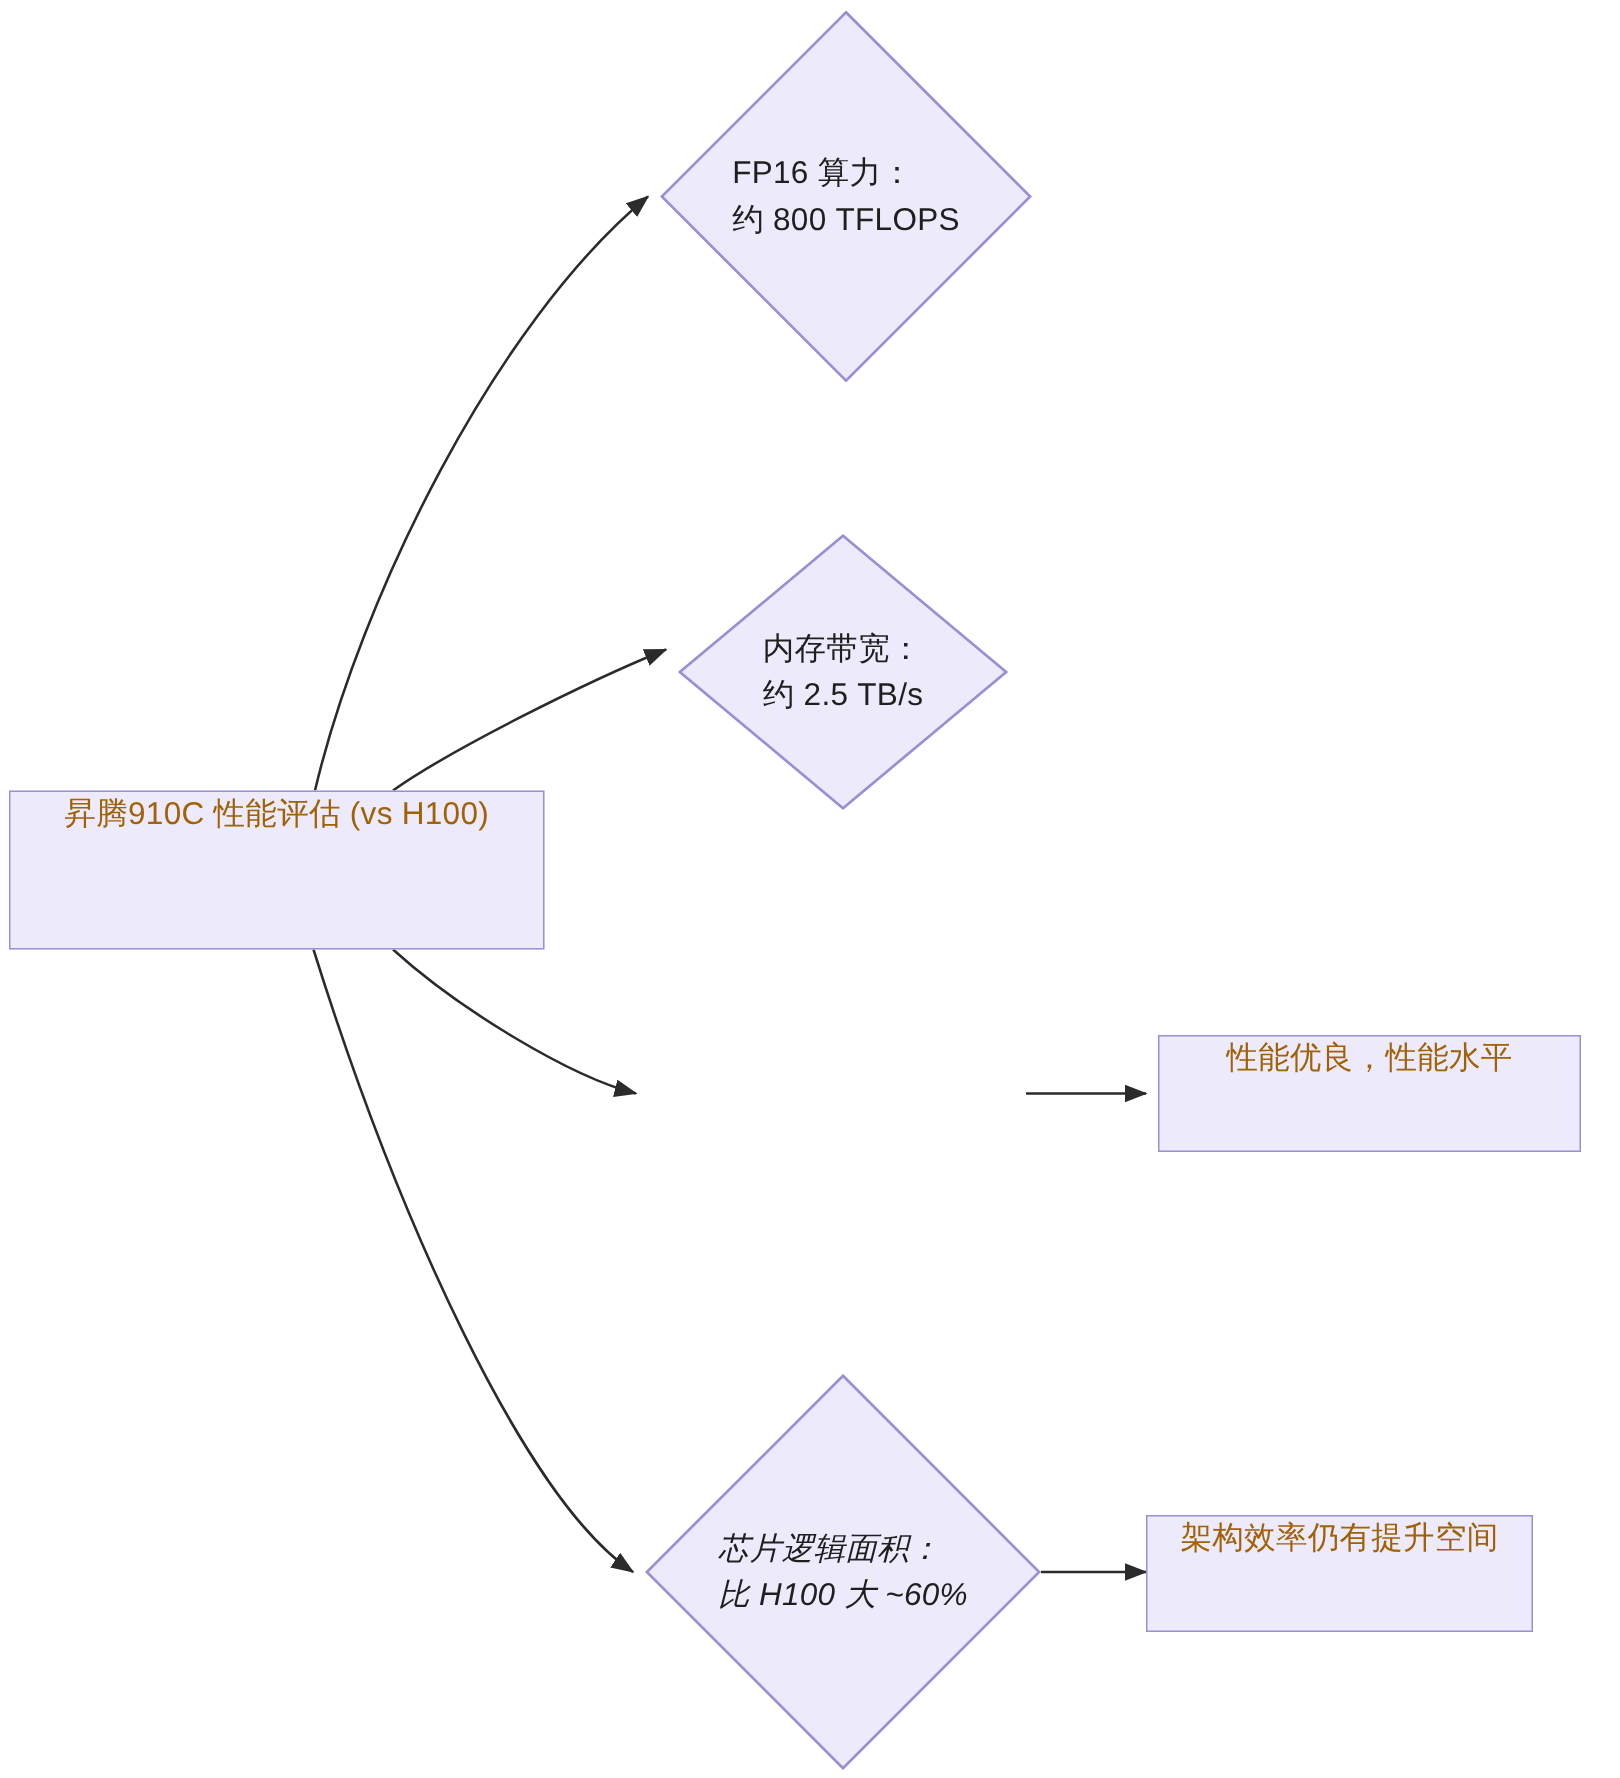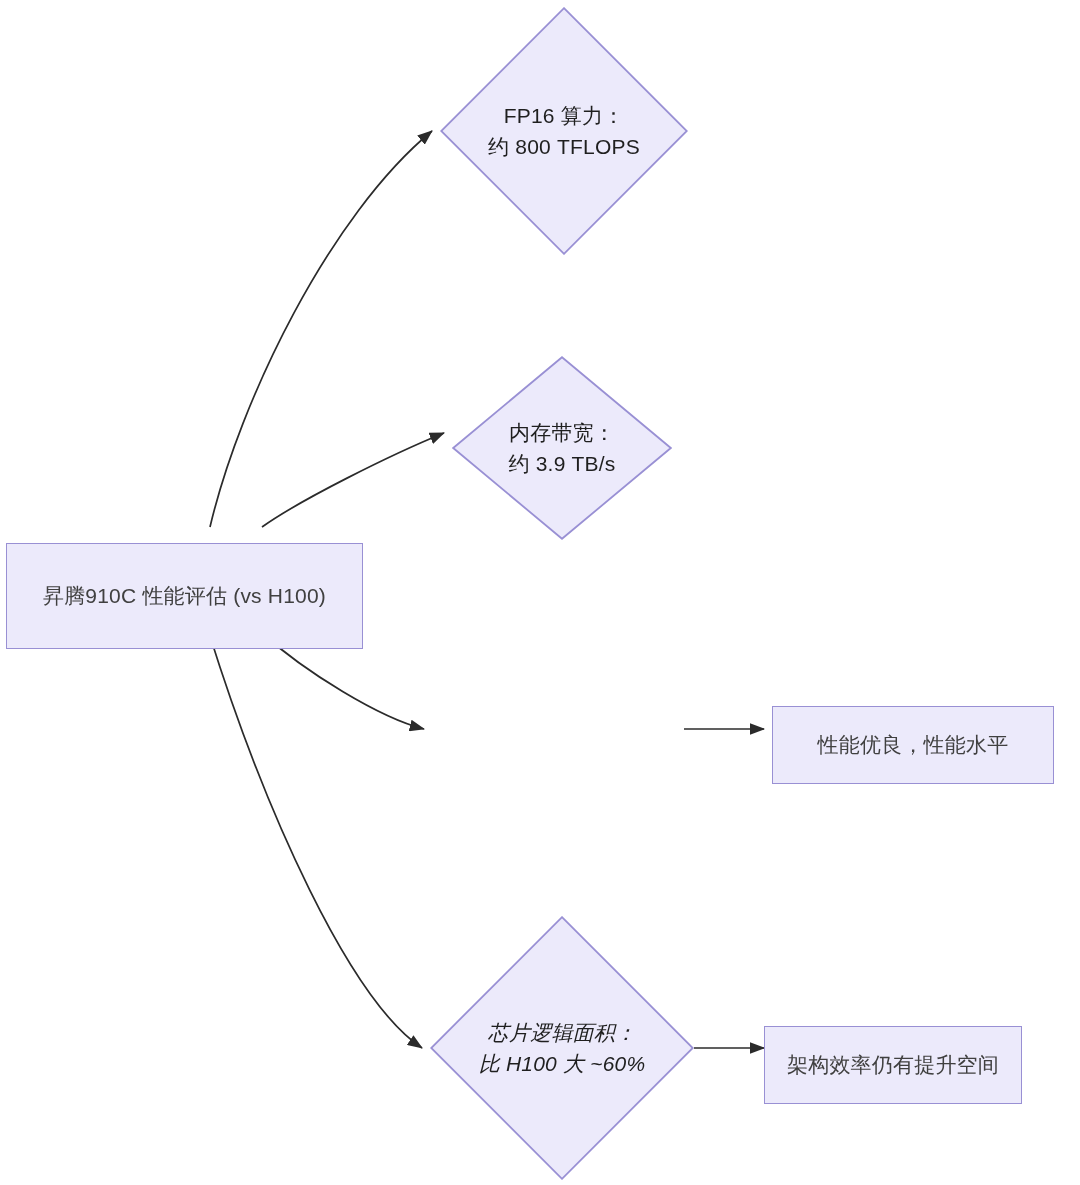--- a/index.html
+++ b/index.html
@@ -23,25 +23,23 @@
     left: 0;
     top: 0;
     width: 1080px;
     height: 1185px;
     pointer-events: none;
   }
   .node {
     position: absolute;
     box-sizing: border-box;
     display: flex;
-    align-items: center;
     justify-content: center;
     text-align: center;
-    color: #404040;
-    margin-top: 16px;
+    color: #a16207;
   }
   .node-rect {
     background: #ECEAFB;
     border: 1.6px solid #9990D4;
     font-size: 21px;
     line-height: 1.45;
     letter-spacing: 0.2px;
   }
   .node-diamond-wrap {
     position: absolute;
@@ -55,21 +53,21 @@
   }
   .node-diamond-label {
     position: absolute;
     left: 0;
     top: 0;
     width: 100%;
     height: 100%;
     display: flex;
     align-items: center;
     justify-content: center;
-    text-align: center;
+    text-align: left;
     font-size: 21px;
     line-height: 1.5;
     color: #1f1f1f;
     letter-spacing: 0.2px;
   }
   .label-inner {
     white-space: pre-line;
     padding: 0 8px;
   }
   .rect-label {
@@ -142,21 +140,21 @@
 约 800 TFLOPS</span>
     </div>
   </div>
 
   <div class="node-diamond-wrap" style="left:452px; top:356px; width:220px; height:184px;">
     <svg class="node-diamond-shape" viewBox="0 0 220 184" preserveAspectRatio="none" xmlns="http://www.w3.org/2000/svg">
       <polygon points="110,1.2 218.8,92 110,182.8 1.2,92" fill="#ECEAFB" stroke="#9990D4" stroke-width="1.8"></polygon>
     </svg>
     <div class="node-diamond-label">
       <span class="label-inner">内存带宽：
-约 3.9 TB/s</span>
+约 2.5 TB/s</span>
     </div>
   </div>
 
 
   <div class="node-diamond-wrap" style="left:430px; top:916px; width:264px; height:264px;font-style:italic;">
     <svg class="node-diamond-shape" viewBox="0 0 264 264" preserveAspectRatio="none" xmlns="http://www.w3.org/2000/svg">
       <polygon points="132,1.2 262.8,132 132,262.8 1.2,132" fill="#ECEAFB" stroke="#9990D4" stroke-width="1.8"></polygon>
     </svg>
     <div class="node-diamond-label">
       <span class="label-inner">芯片逻辑面积：

